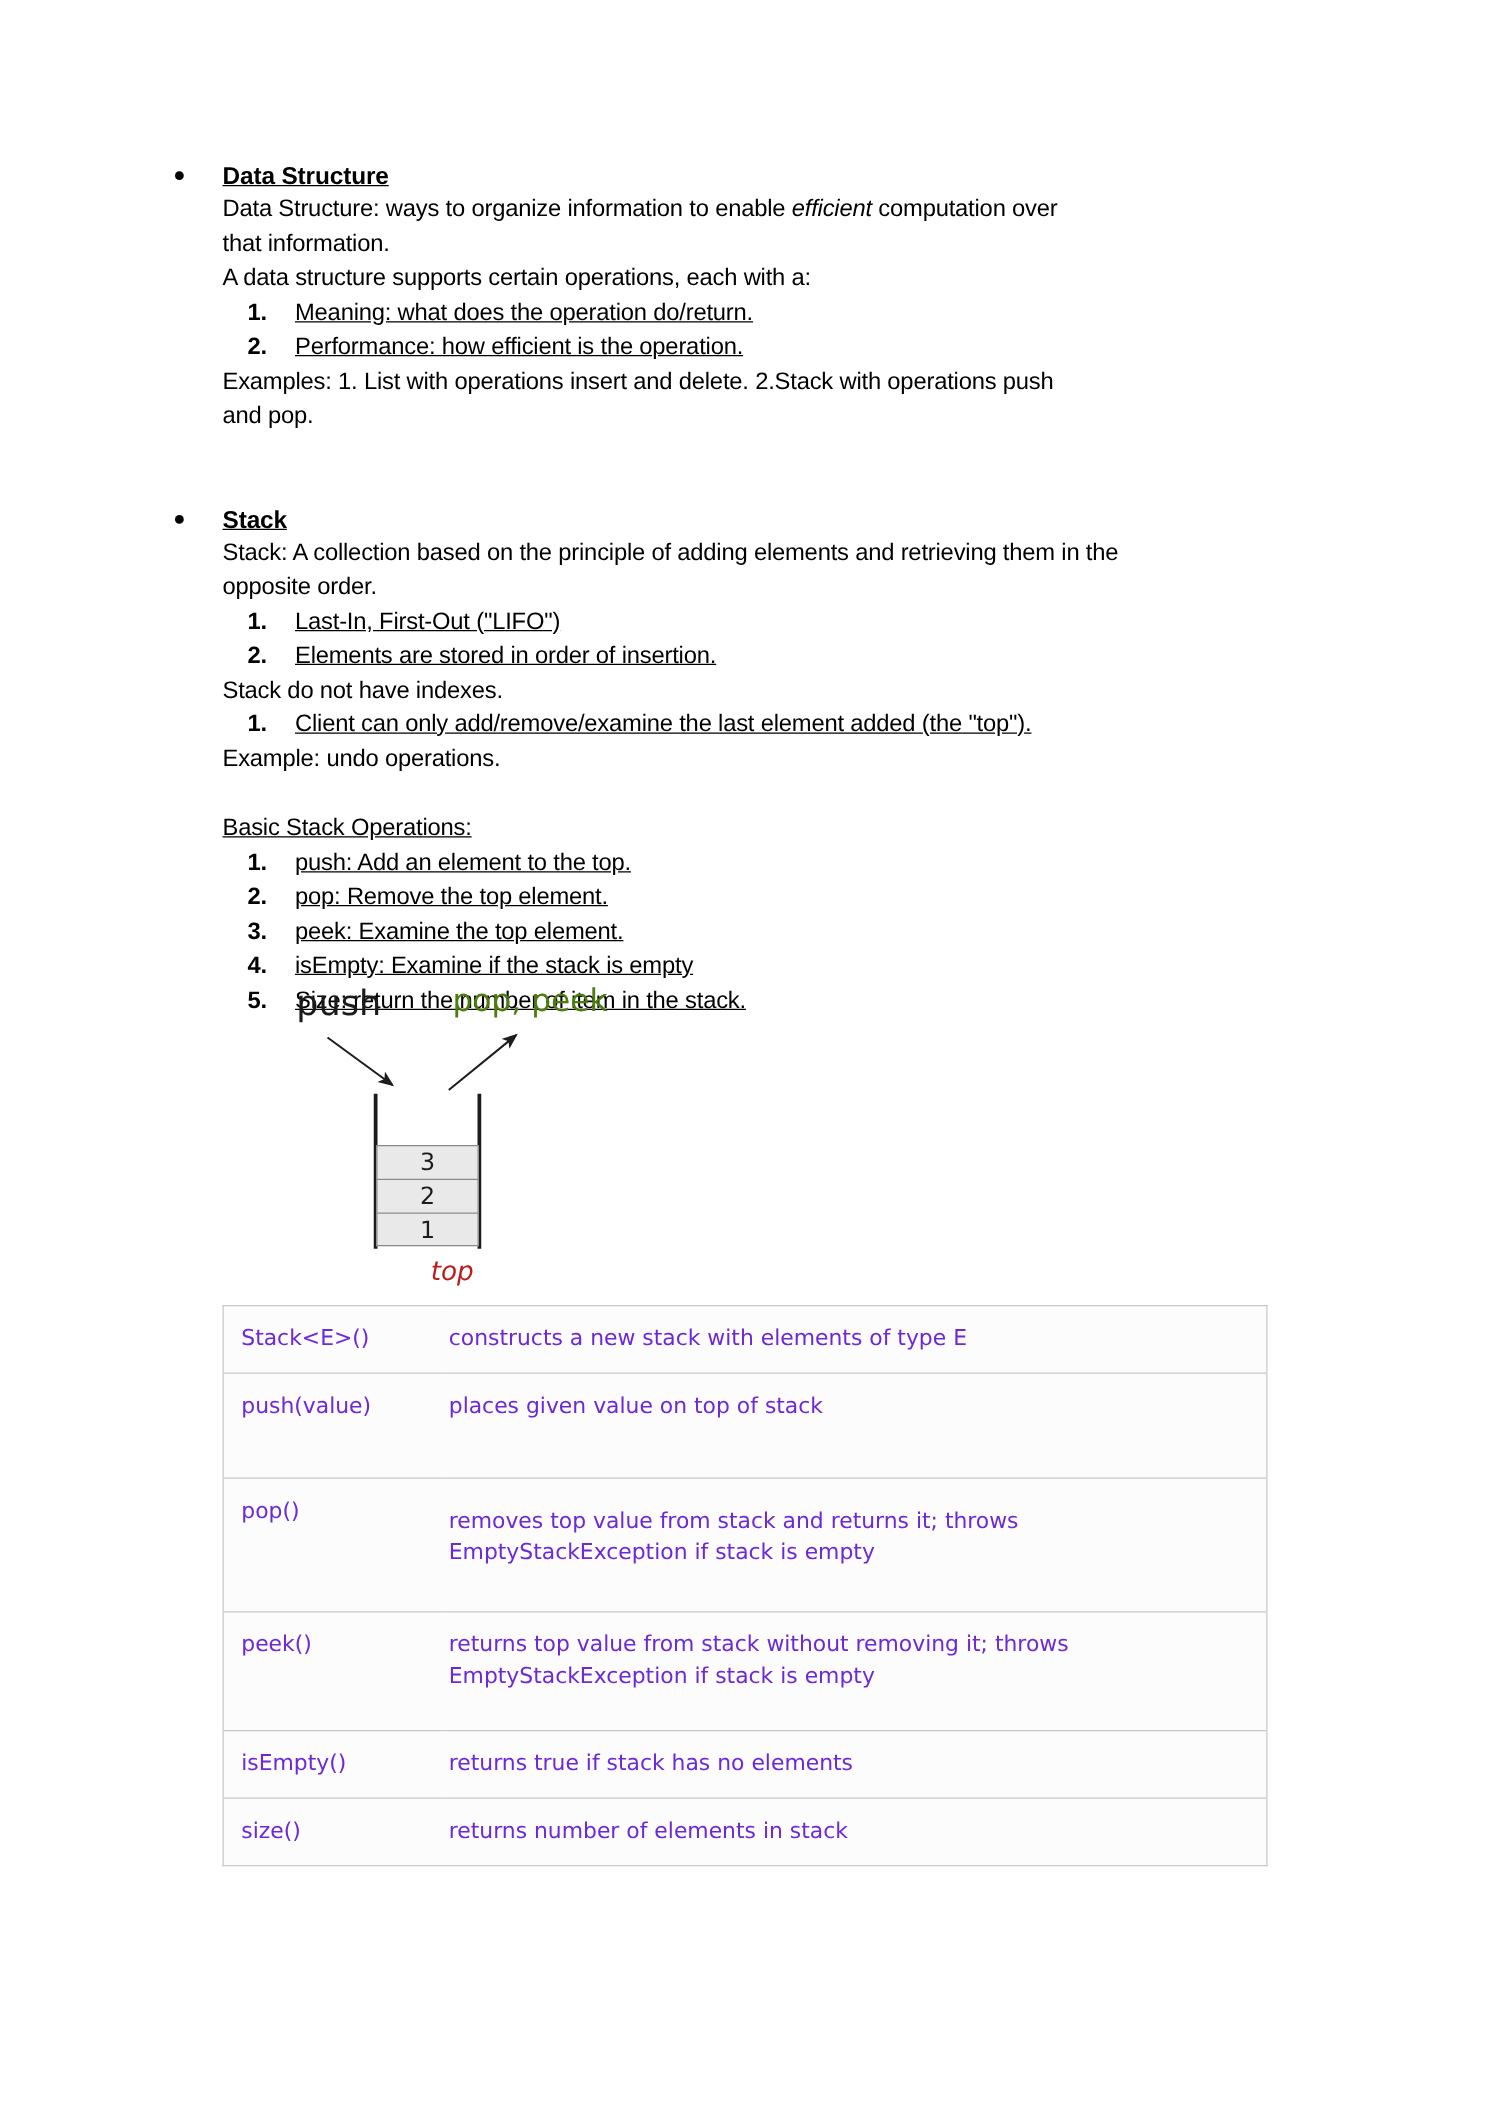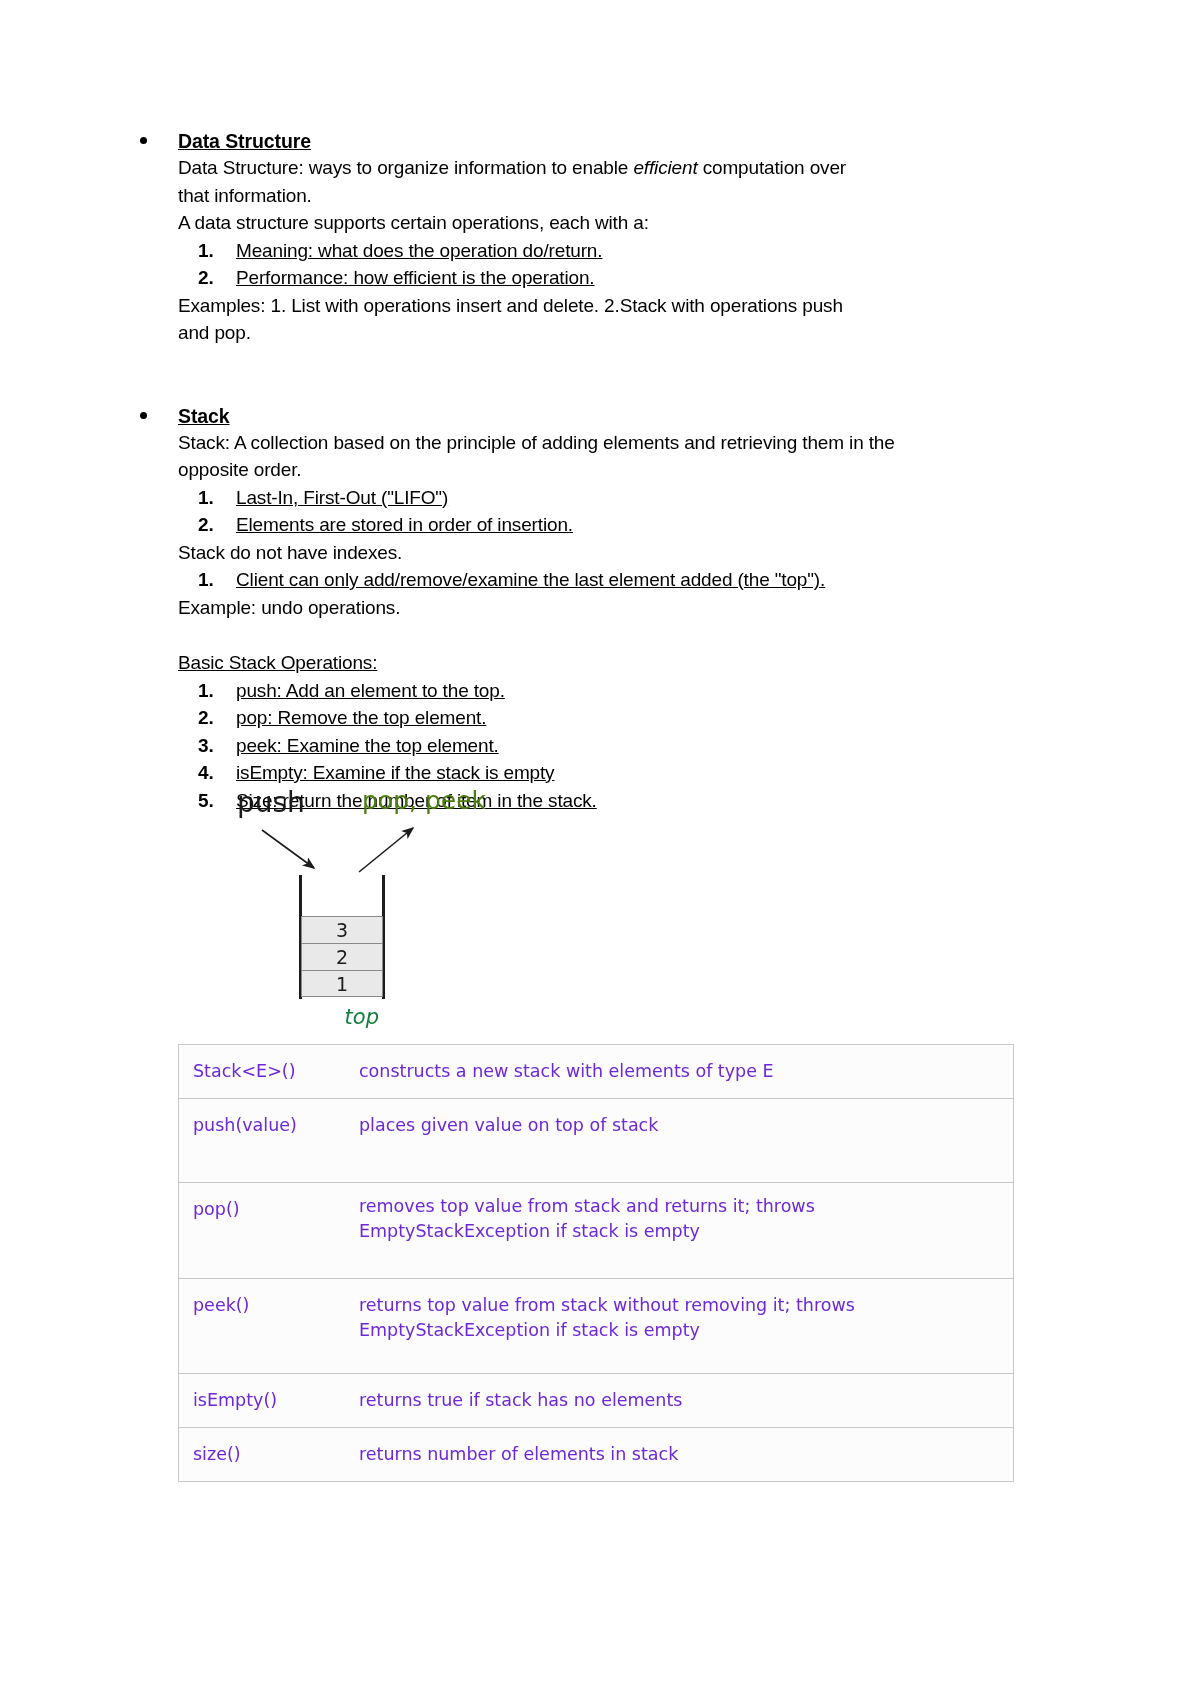--- a/index.html
+++ b/index.html
@@ -164,21 +164,21 @@
     border-bottom: none;
     box-sizing: border-box;
     font-family: "DejaVu Sans", sans-serif;
   }
   .cell:last-child { border-bottom: 1px solid #8a8a8a; }
 
   .side-label {
     position: absolute;
     font-style: italic;
     font-size: 21px;
-    color: #15803d;
+    color: #b91c1c;
     text-align: right;
     font-family: "DejaVu Sans", sans-serif;
   }
   .side-top    { left: -50px; top: 130px; width: 130px; }
   .side-bottom { left: -50px; top: 196px; width: 130px; }
   .cap-stack {
     position: absolute;
     left: 60px;
     top: 224px;
     width: 150px;
@@ -207,21 +207,21 @@
     color: #6d28d9;
     vertical-align: top;
   }
   .api-table td.sig {
     width: 152px;
     white-space: nowrap;
   }
   .api-table td.desc { padding-left: 6px; }
   .api-table tr.tall td { padding-bottom: 44px; }
   .api-table tr.tall2 td.sig { padding-top: 14px; }
-  .api-table tr.tall2 td.desc { padding-top: 11px; padding-bottom: 34px; }
+  .api-table tr.tall2 td.desc { padding-top: 22px; padding-bottom: 34px; }
   .api-table tr.tall3 td.desc { padding-bottom: 30px; }
   .api-table tr:last-child { border-bottom: none; }
 </style>
 </head>
 <body>
 
 <div class="page">
 
   <div class="doc">
 

